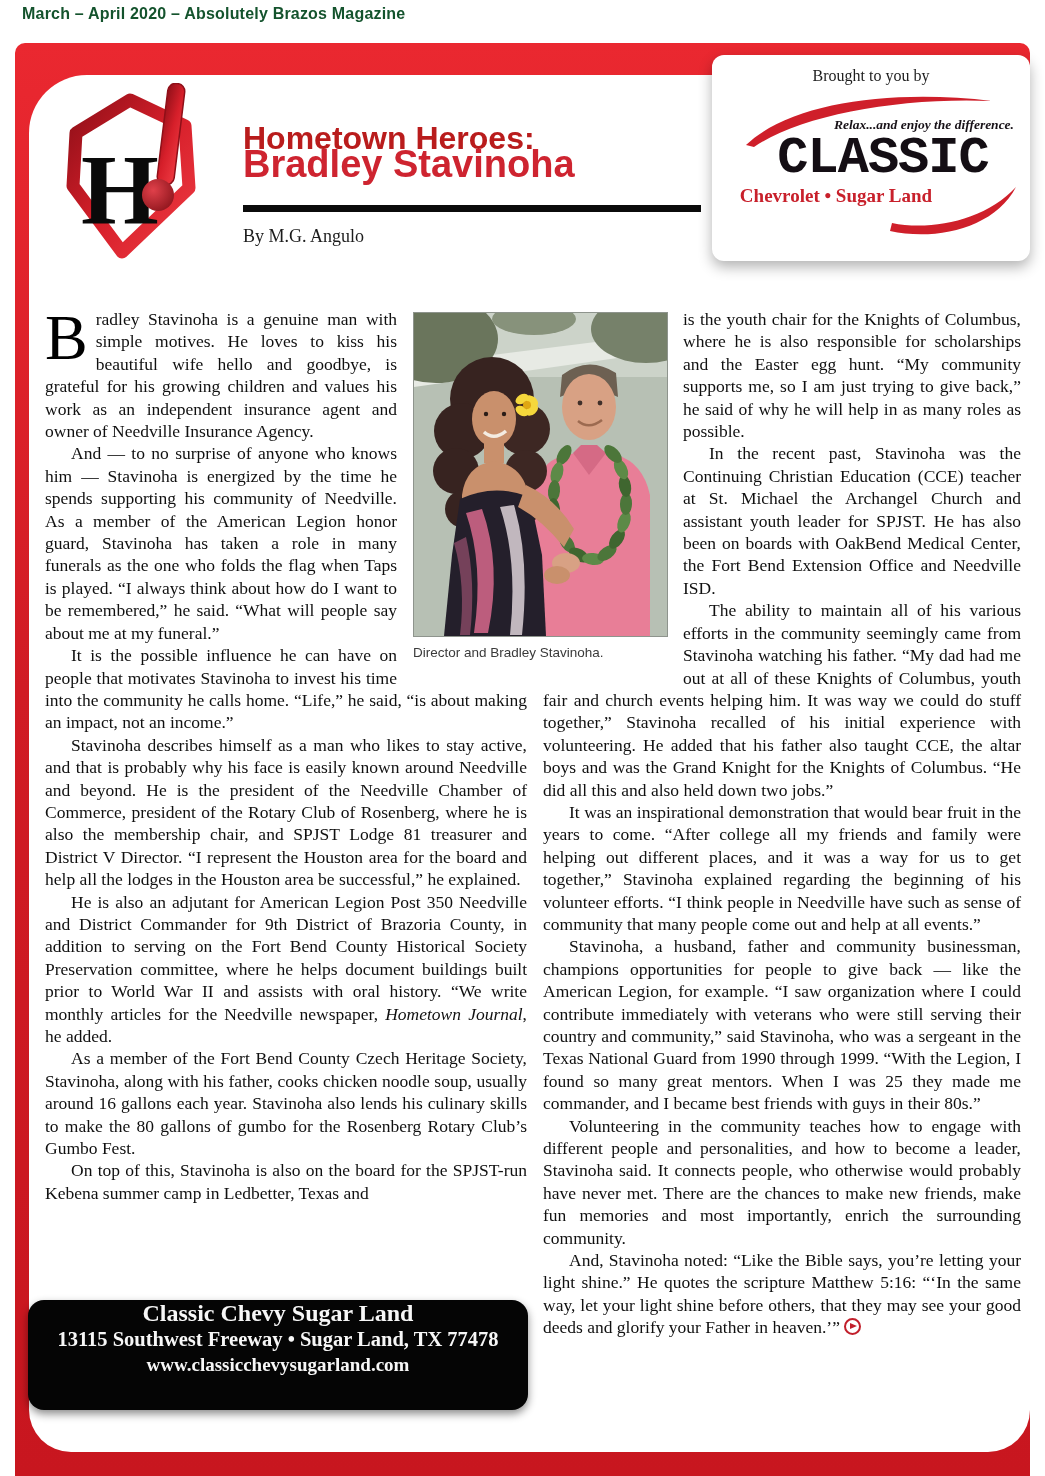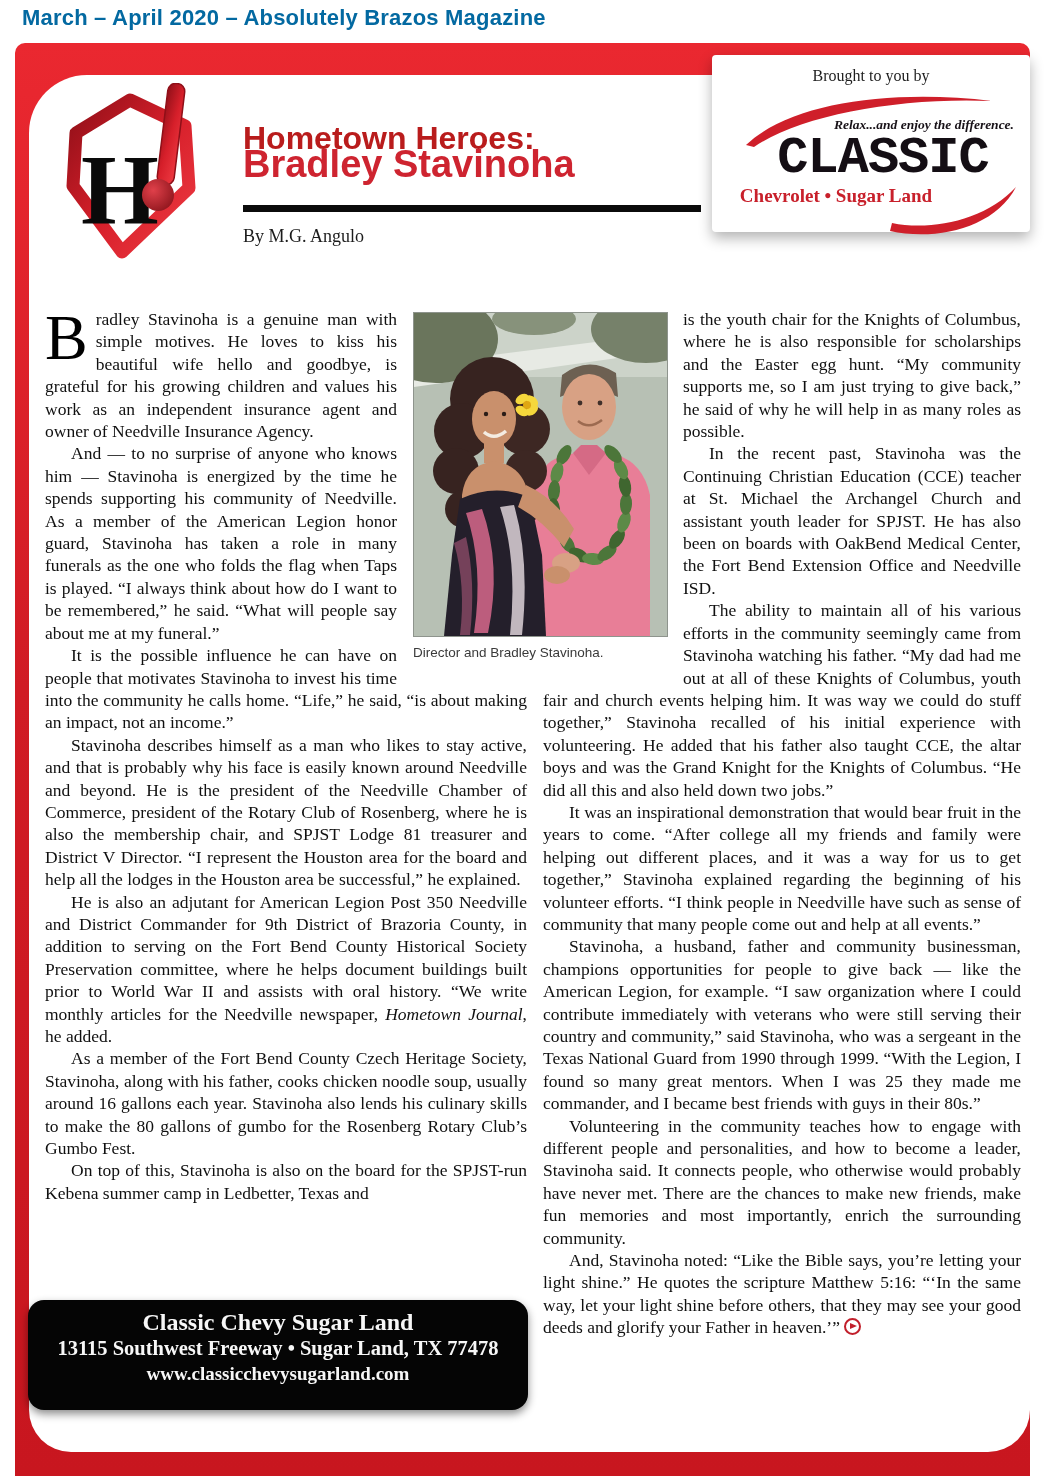--- a/index.html
+++ b/index.html
@@ -2,22 +2,22 @@
 <html lang="en"><head>
 <meta charset="utf-8">
 <style>
   html,body{margin:0;padding:0;}
   body{
     width:1045px;height:1476px;position:relative;background:#fff;overflow:hidden;
     font-family:"Liberation Serif",serif;color:#111;
   }
   .masthead{
     position:absolute;left:22px;top:5px;
-    font-family:"Liberation Sans",sans-serif;font-weight:bold;font-size:22px;
-    color:#0369a1;letter-spacing:.2px;
+    font-family:"Liberation Sans",sans-serif;font-weight:bold;font-size:16px;
+    color:#14532d;letter-spacing:.2px;
   }
   .frame{
     position:absolute;left:15px;top:43px;width:1015px;height:1433px;
     background:linear-gradient(180deg,#ea2830 0%,#d01b24 45%,#c8161f 100%);
     border-radius:10px 10px 0 0;
   }
   .inner{
     position:absolute;left:14px;top:32px;right:0;bottom:24px;background:#fff;
     border-radius:58px 4px 42px 42px;
   }
@@ -27,22 +27,22 @@
     font-family:"Liberation Sans",sans-serif;font-weight:bold;font-size:32px;color:#b91c1c;
   }
   .title{
     position:absolute;left:243px;top:143px;
     font-family:"Liberation Sans",sans-serif;font-weight:bold;font-size:38px;color:#ce2430;
   }
   .rule{position:absolute;left:243px;top:205px;width:458px;height:7px;background:#0b0b0b;}
   .byline{position:absolute;left:243px;top:226px;font-size:18px;color:#1c1c1c;}
 
   .card{
-    position:absolute;left:712px;top:55px;width:318px;height:177px;background:#fff;
-    border-radius:4px;box-shadow:0 6px 14px rgba(0,0,0,.30);z-index:5;
+    position:absolute;left:712px;top:55px;width:318px;height:206px;background:#fff;
+    border-radius:12px;box-shadow:0 6px 14px rgba(0,0,0,.30);z-index:5;
   }
   .card .brought{position:absolute;top:12px;left:0;width:100%;text-align:center;font-size:16px;color:#1d1d1d;}
   .card .swoosh-top{position:absolute;left:28px;top:34px;width:260px;height:58px;}
   .card .tagline{
     position:absolute;right:16px;top:62px;font-style:italic;font-weight:bold;font-size:13.5px;color:#181218;
     font-family:"Liberation Serif",serif;
   }
   .card .brand{
     position:absolute;top:78px;left:0;width:100%;text-align:center;line-height:1;
     font-family:Liberation Mono, monospace;font-weight:bold;font-size:52px;letter-spacing:-1px;color:#140e14;margin-left:12px;
@@ -81,21 +81,21 @@
     position:relative;vertical-align:-2px;margin-left:4px;
   }
   .endmark::after{
     content:"";position:absolute;left:4px;top:3px;width:0;height:0;
     border-left:7px solid #c11f2b;border-top:3.5px solid transparent;border-bottom:3.5px solid transparent;
   }
 
   .adbox{
     position:absolute;left:28px;top:1300px;width:500px;height:110px;background:#050505;
     border-radius:16px;color:#f7f7f7;text-align:center;box-shadow:0 4px 9px rgba(0,0,0,.45);
-    font-family:"Liberation Serif",serif;font-weight:bold;padding-top:9px;box-sizing:border-box;
+    font-family:"Liberation Serif",serif;font-weight:bold;padding-top:0;box-sizing:border-box;
   }
   .adbox .l1{font-size:24px;line-height:27px;}
   .adbox .l2{font-size:20.5px;line-height:25px;}
   .adbox .l3{font-size:22px;line-height:26px;}
   .adbox .l4{font-size:19px;line-height:25px;}
 </style>
 </head>
 <body>
 
 <div class="masthead">March – April 2020 – Absolutely Brazos Magazine</div>

